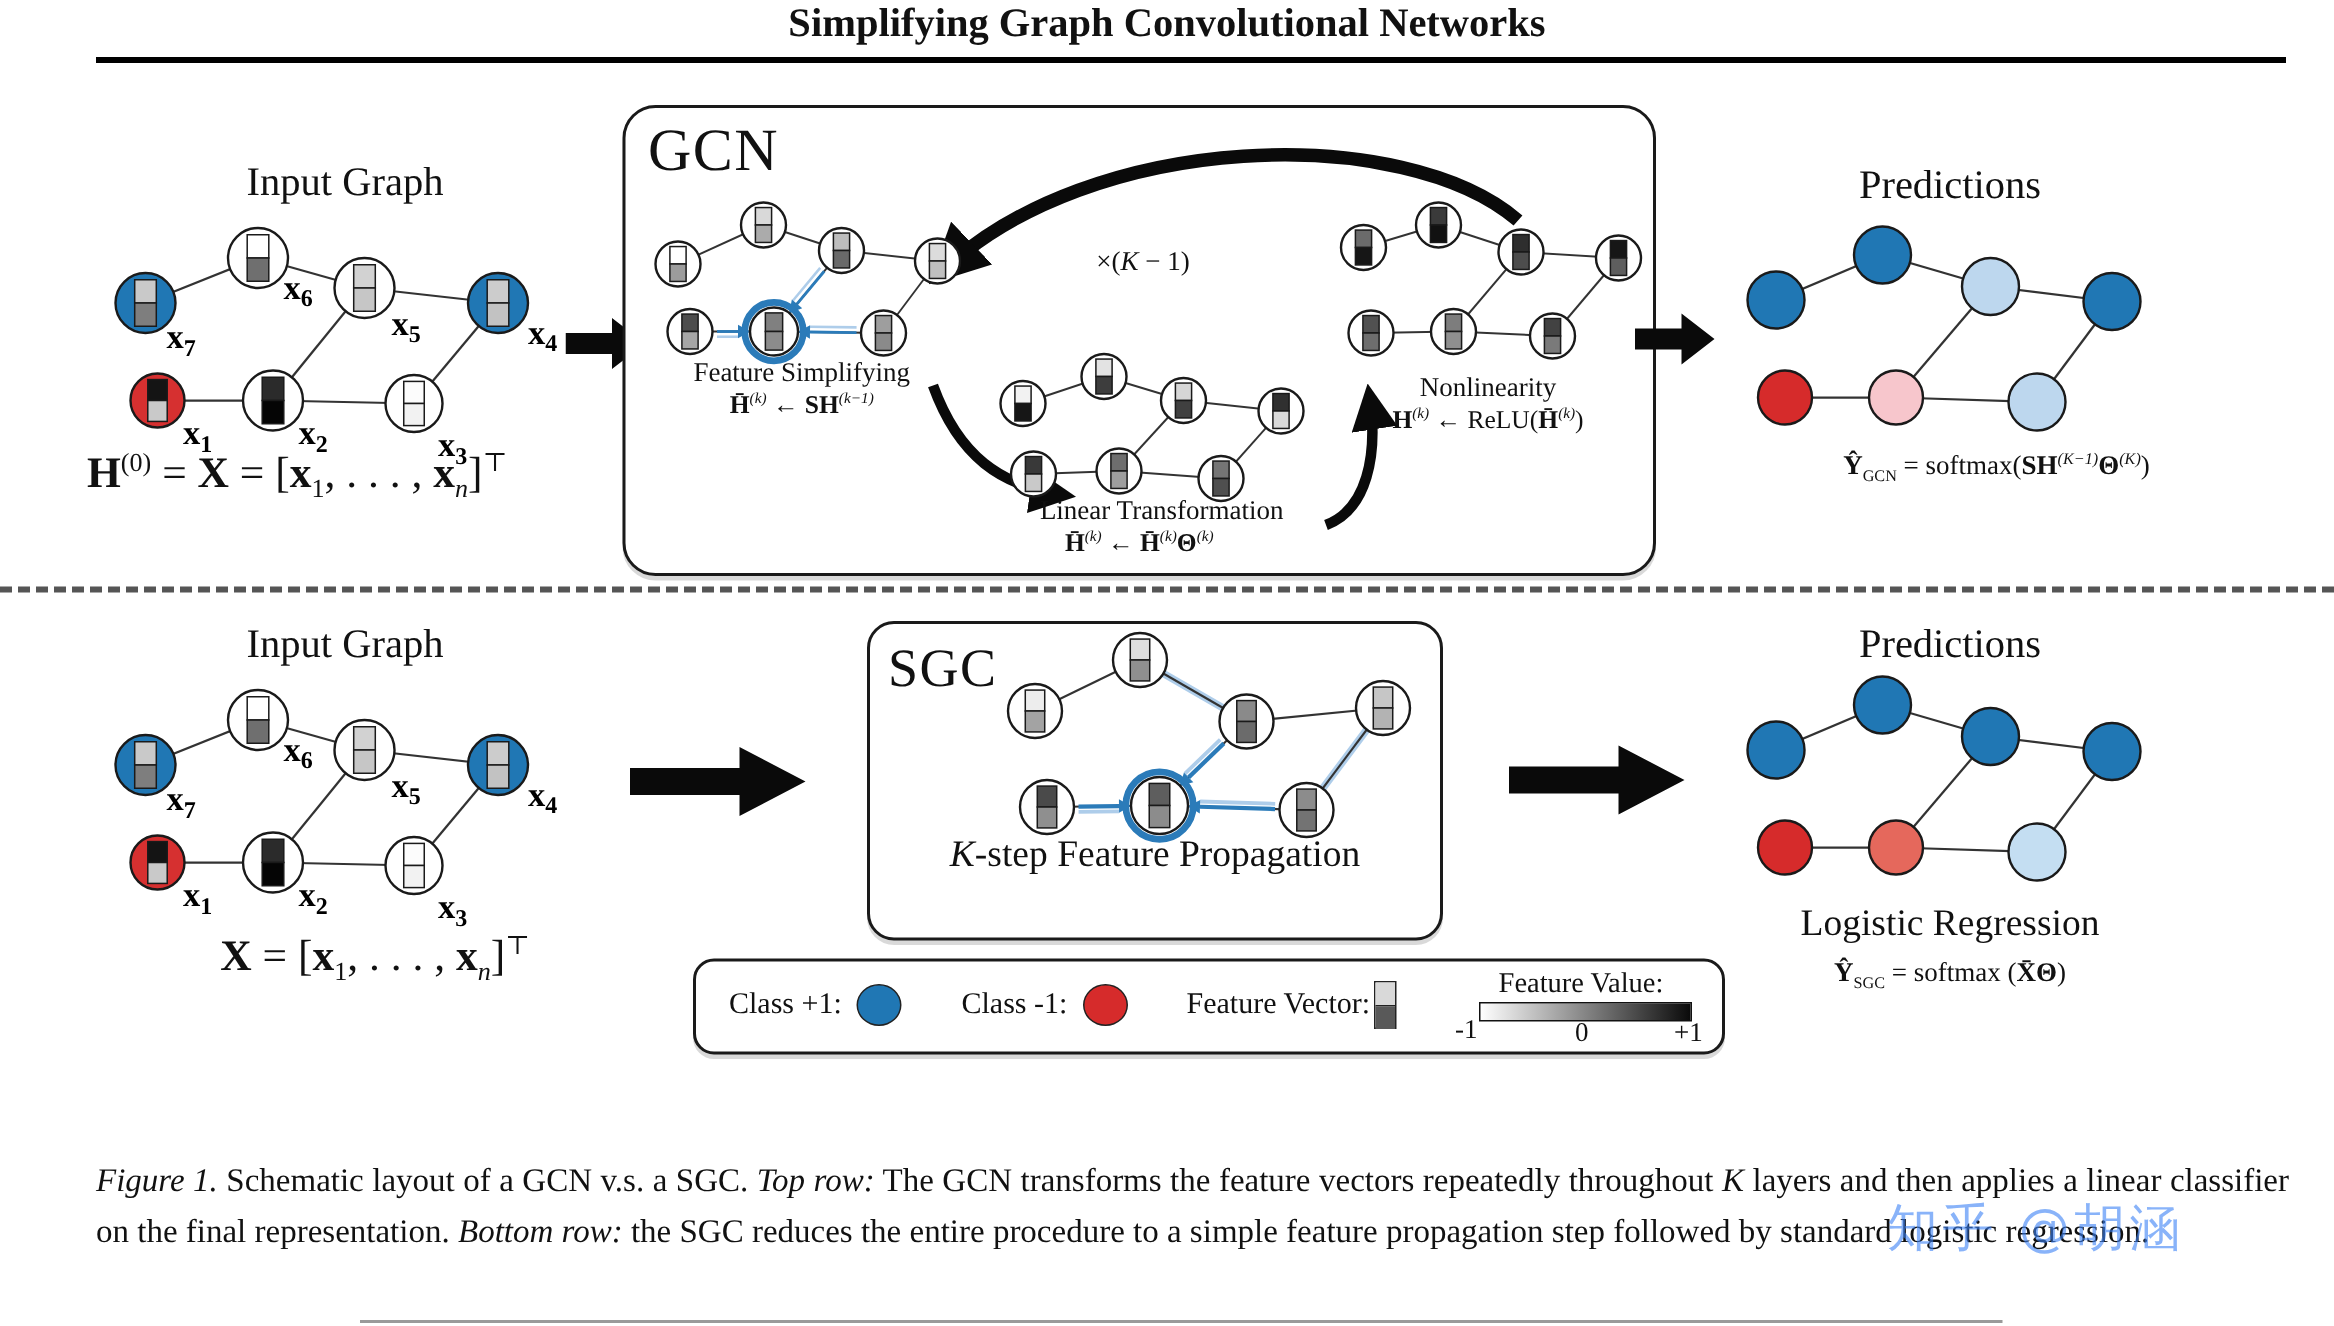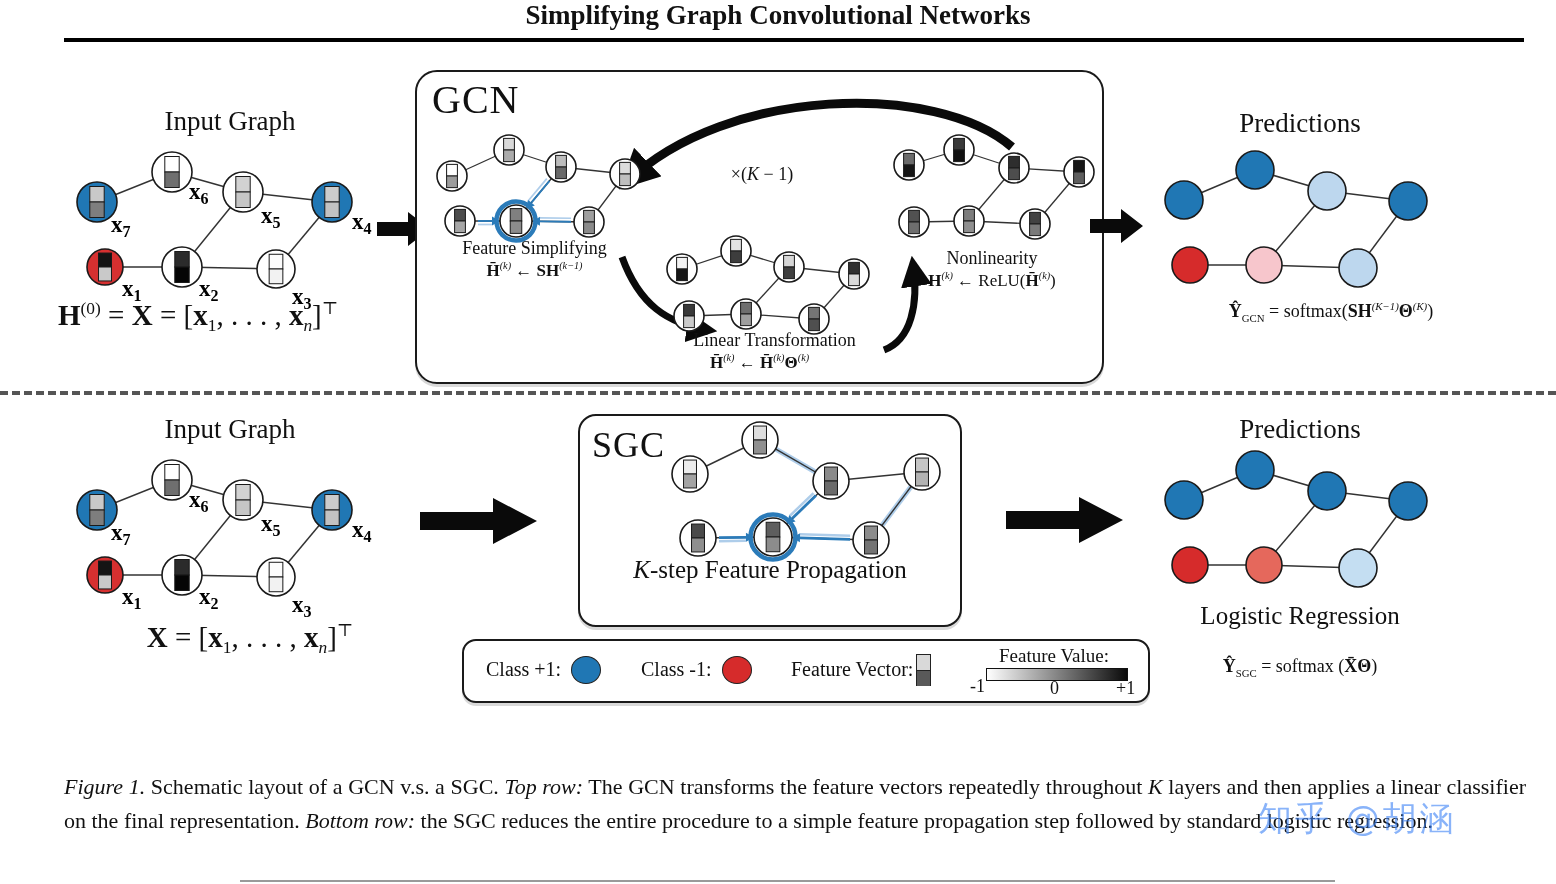--- a/index.html
+++ b/index.html
@@ -355,21 +355,21 @@
         <circle cx="54" cy="52" r="19" fill="#2077b4" stroke="#1a1a1a" stroke-width="1.6"></circle>
         <circle cx="125" cy="22" r="19" fill="#2077b4" stroke="#1a1a1a" stroke-width="1.6"></circle>
         <circle cx="197" cy="43" r="19" fill="#2077b4" stroke="#1a1a1a" stroke-width="1.6"></circle>
         <circle cx="278" cy="53" r="19" fill="#2077b4" stroke="#1a1a1a" stroke-width="1.6"></circle>
         <circle cx="60" cy="117" r="18" fill="#d62b2b" stroke="#1a1a1a" stroke-width="1.6"></circle>
         <circle cx="134" cy="117" r="18" fill="#e5685c" stroke="#1a1a1a" stroke-width="1.6"></circle>
         <circle cx="228" cy="120" r="19" fill="#c4def2" stroke="#1a1a1a" stroke-width="1.6"></circle>
       </svg>
     </div>
   <div class="abs ctr" style="left:1160px;top:602px;width:280px;font-size:25px;">Logistic Regression</div>
-  <div class="abs ctr fm fm-md" style="left:1150px;top:656px;width:300px;text-align:center;"><span style="font-weight: bold;">Ŷ</span><sub>SGC</sub><span> = softmax (</span><span style="font-weight: bold;">X̄Θ</span><span>)</span></div>
+  <div class="abs ctr fm fm-md" style="left:1150px;top:638px;width:300px;text-align:center;"><span style="font-weight: bold;">Ŷ</span><sub>SGC</sub><span> = softmax (</span><span style="font-weight: bold;">X̄Θ</span><span>)</span></div>
 
   <div class="box" style="left:418px;top:639px;width:684px;height:60px;border-radius:14px;margin-left:44px;">
     <span class="abs legend-text" style="left:22px;top:17px;">Class +1:</span>
     <span class="legend-dot" style="left: 107px; top: 15px; background: rgb(32, 119, 180);"></span>
     <span class="abs legend-text" style="left:177px;top:17px;">Class -1:</span>
     <span class="legend-dot" style="left: 258px; top: 15px; background: rgb(214, 43, 43);"></span>
     <span class="abs legend-text" style="left:327px;top:17px;">Feature Vector:</span>
     <span class="cellbar" style="left:452px;top:13px;height:32px;">
       <span class="cell" style="display: block; border-bottom: 1px solid rgb(34, 34, 34); background: rgb(217, 217, 217);"></span>
       <span class="cell" style="display: block; background: rgb(89, 89, 89);"></span>

